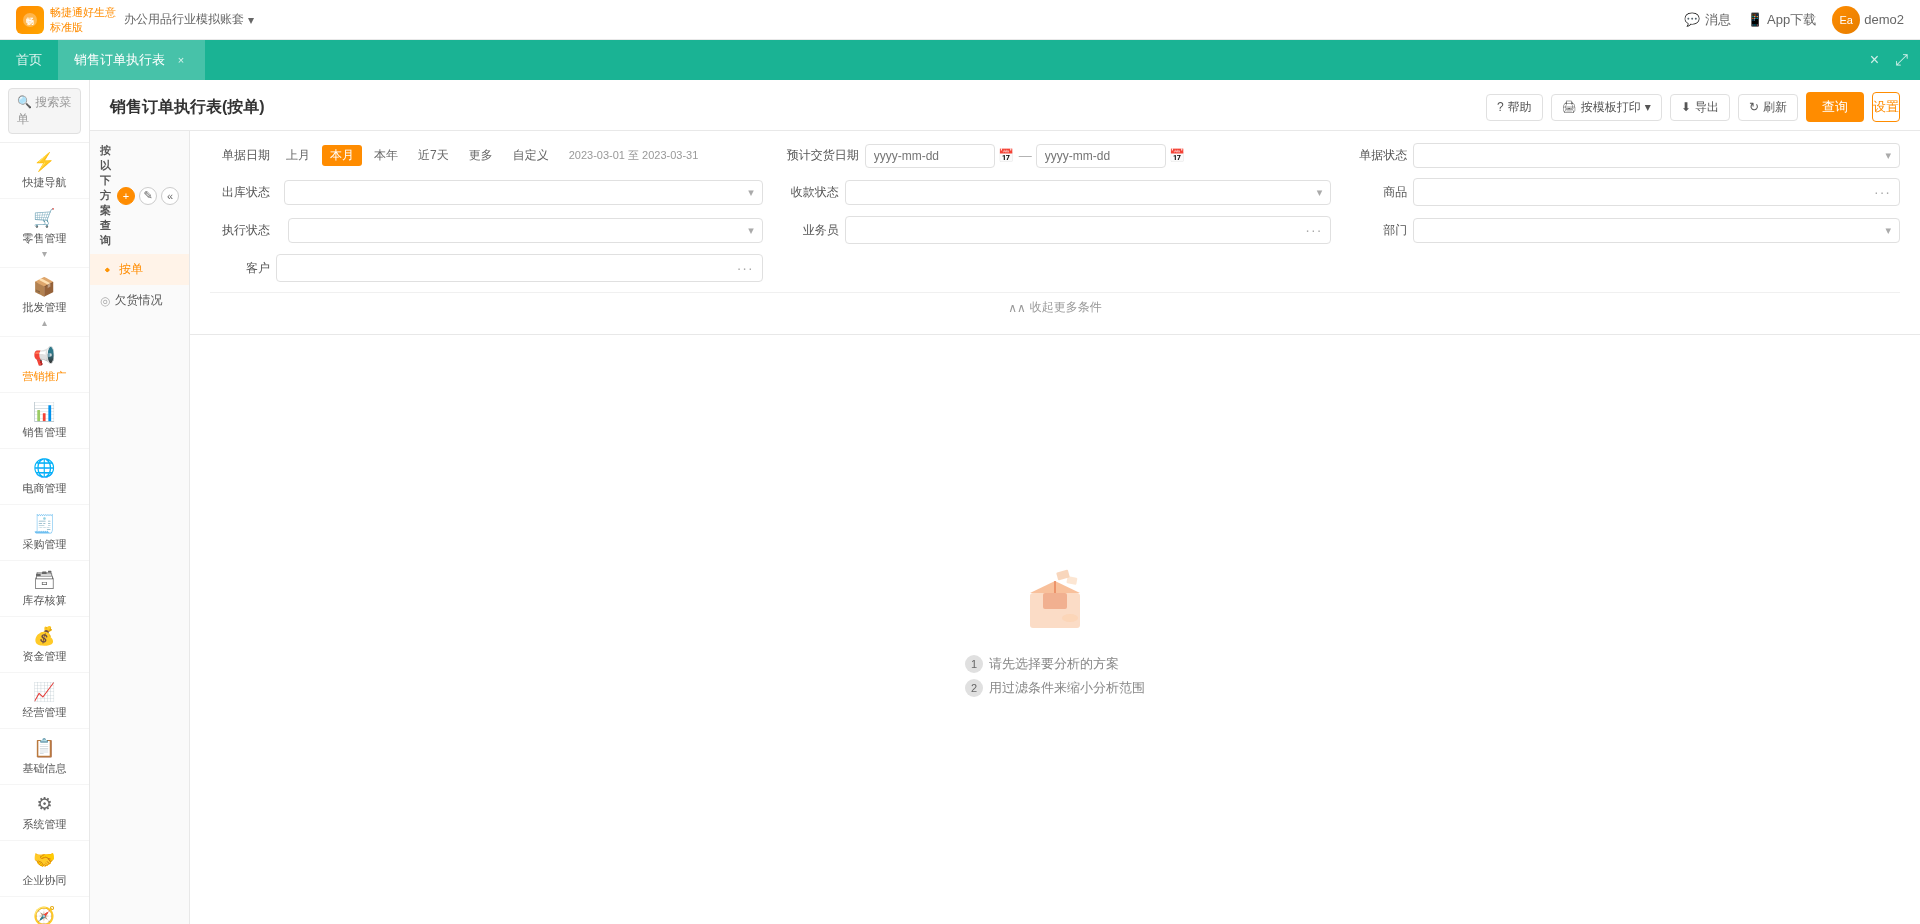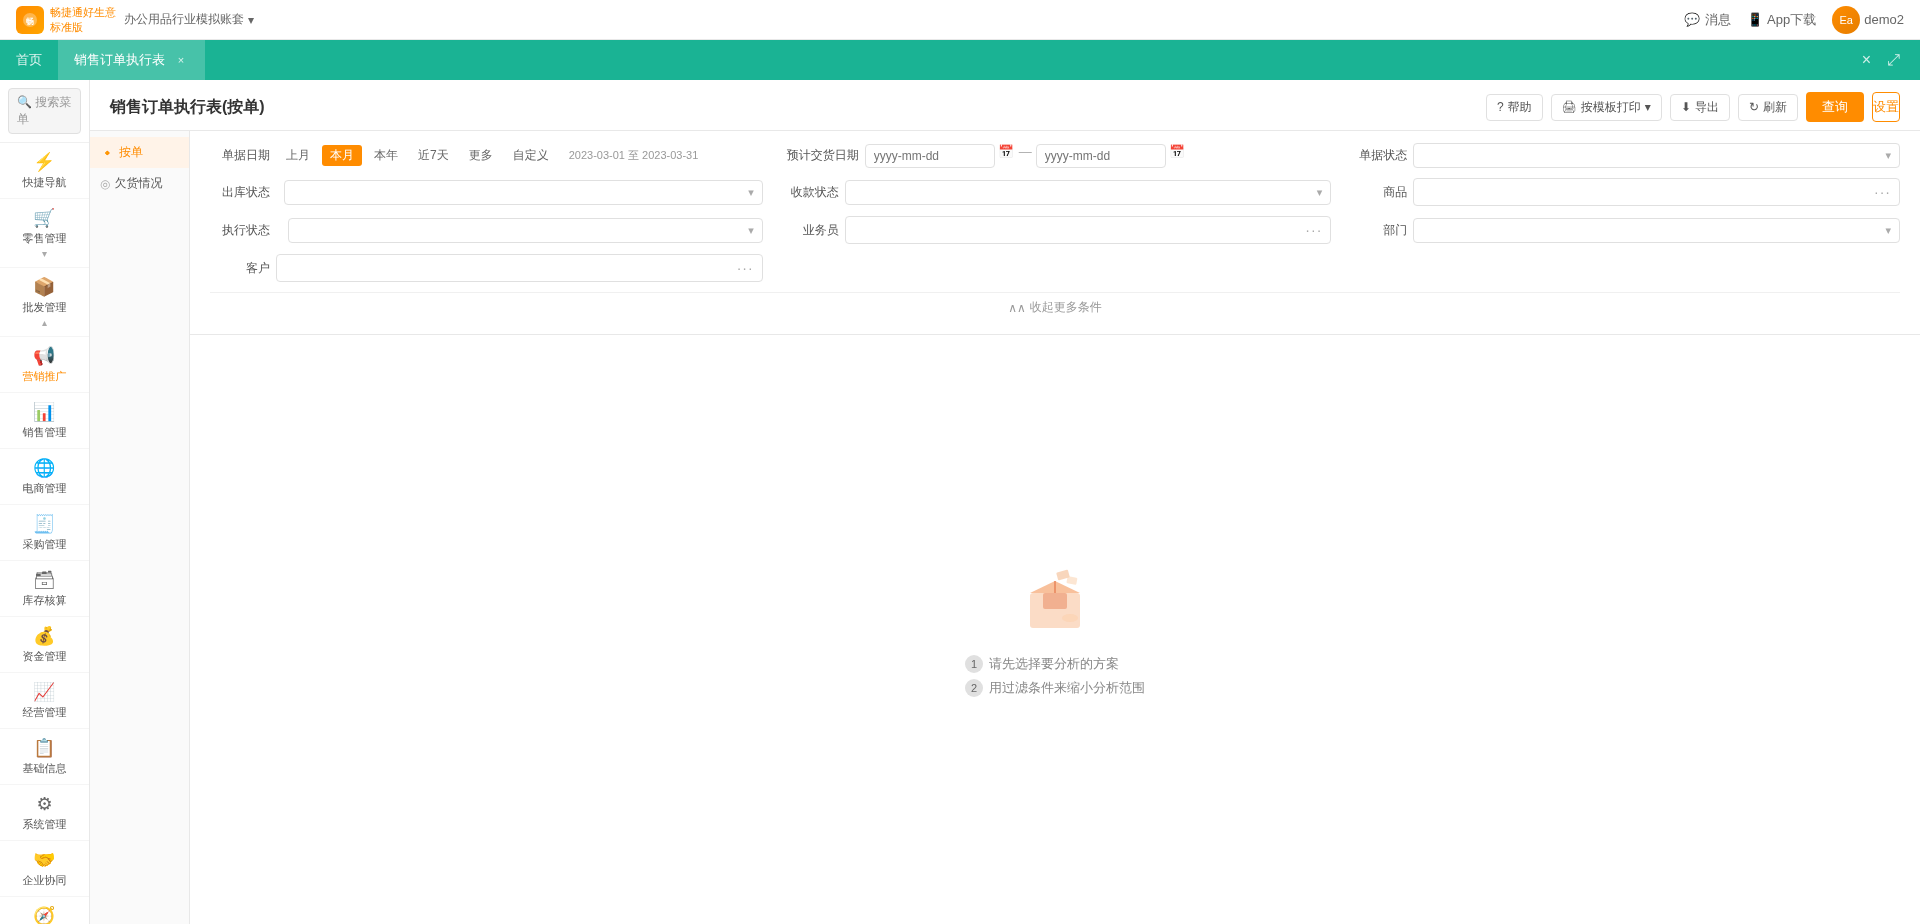--- a/index.html
+++ b/index.html
@@ -75,21 +75,21 @@
       color: #fff;
       font-size: 11px;
     }
 
     
     .tab-bar {
       height: 40px;
       background: #1ab394;
       display: flex;
       align-items: center;
-      padding: 0 8px 0 0;
+      padding: 0 0 0 0;
       flex-shrink: 0;
     }
     .tab-item {
       height: 40px;
       display: flex;
       align-items: center;
       padding: 0 16px;
       cursor: pointer;
       color: rgba(255,255,255,0.85);
       font-size: 13px;
@@ -547,20 +547,28 @@
           <span>刷新</span>
         </button>
         <button class="btn-primary">查询</button>
         <button class="btn-settings">设置</button>
       </div>
     </div>
 
     <div class="content-wrapper">
 
       <div class="left-panel">
+        <div class="scheme-header">
+          <span style="font-size:11px;">按以下方案查询</span>
+          <div class="scheme-actions">
+            <button class="scheme-action-btn" style="background:#ff8c00;color:#fff;border-color:#ff8c00;">+</button>
+            <button class="scheme-action-btn">✎</button>
+            <button class="scheme-action-btn">«</button>
+          </div>
+        </div>
         <div class="scheme-item active">
           <span style="color:#ff8c00;">🔸</span>
           <span>按单</span>
         </div>
         <div class="scheme-item">
           <span style="color:#aaa;">◎</span>
           <span>欠货情况</span>
         </div>
       </div>
 
@@ -578,21 +586,21 @@
                 <span class="date-tab">本年</span>
                 <span class="date-tab">近7天</span>
                 <span class="date-tab">更多</span>
                 <span class="date-tab">自定义</span>
               </div>
               <div style="margin-left:4px;font-size:11px;color:#999;">2023-03-01 至 2023-03-31</div>
             </div>
 
             <div style="display:flex;align-items:center;gap:6px;">
               <span class="filter-label" style="min-width:80px;">预计交货日期</span>
-              <div style="display:flex;align-items:flex-start;gap:4px;">
+              <div style="display:flex;align-items:center;gap:4px;">
                 <input class="date-input" type="text" placeholder="yyyy-mm-dd" style="">
                 <span style="color:#aaa;">📅</span>
                 <span style="color:#aaa;">—</span>
                 <input class="date-input" type="text" placeholder="yyyy-mm-dd" style="">
                 <span style="color:#aaa;">📅</span>
               </div>
             </div>
 
             <div style="display:flex;align-items:center;gap:6px;">
               <span class="filter-label">单据状态</span>

